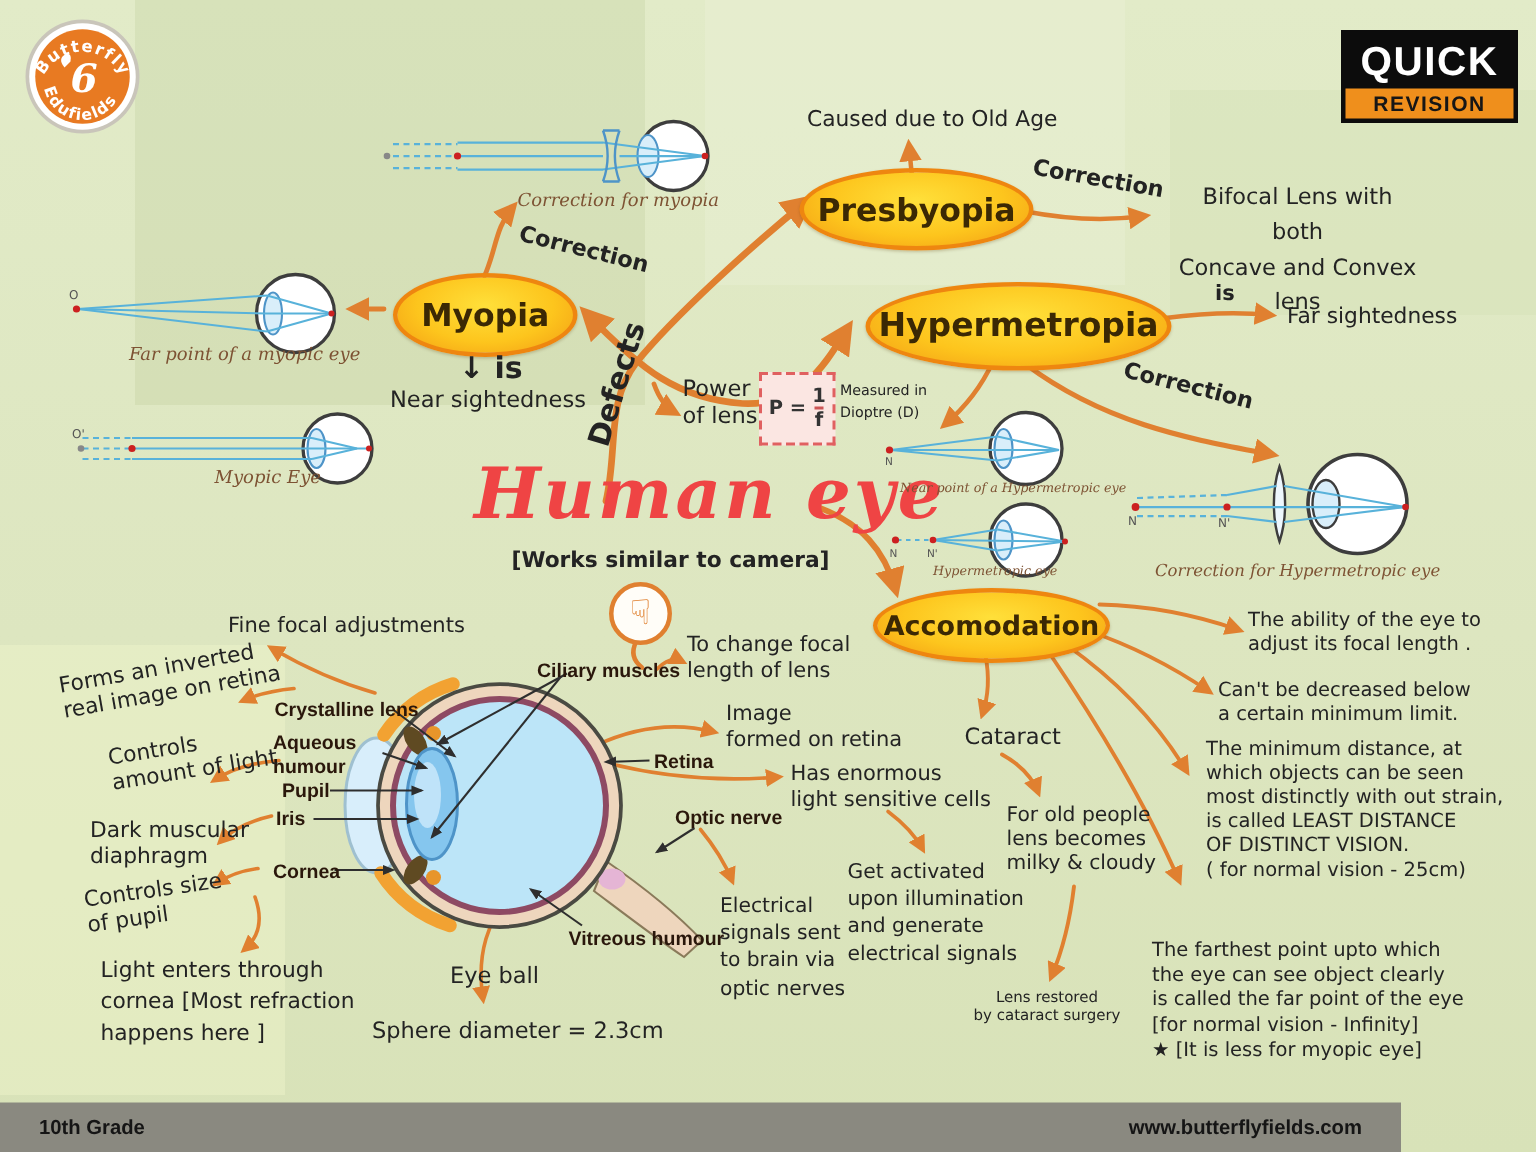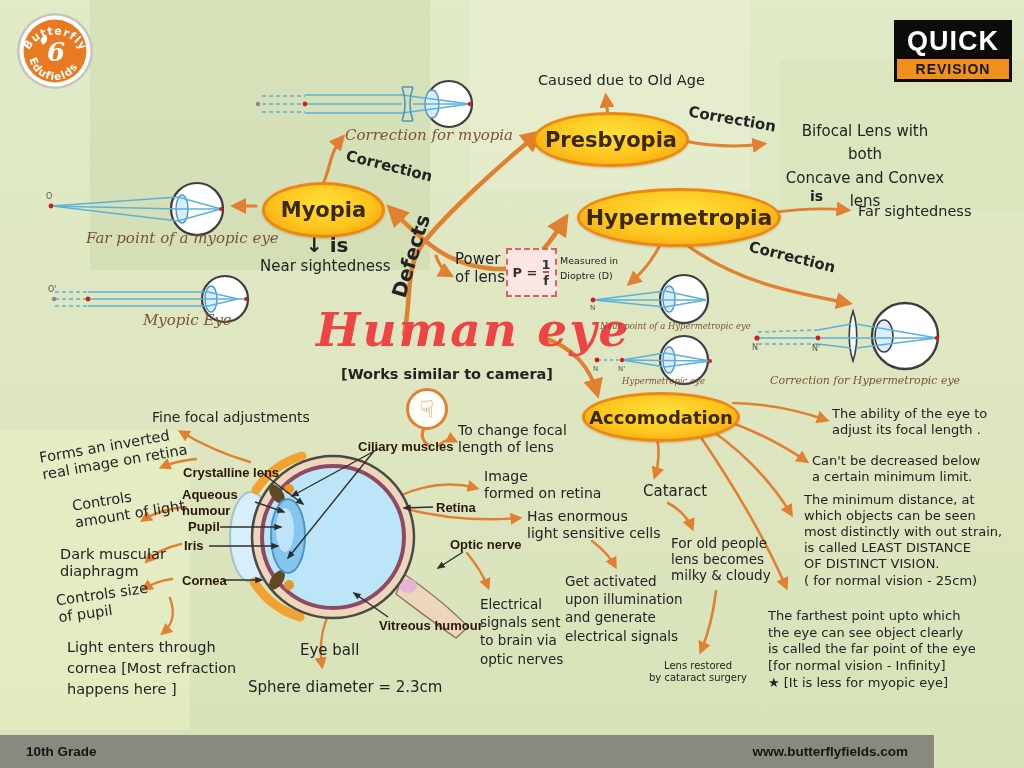--- a/index.html
+++ b/index.html
@@ -5,21 +5,21 @@
   html,body{margin:0;padding:0;}
   body{width:1024px;height:768px;position:relative;overflow:hidden;
        background:linear-gradient(180deg,#e2ebc8 0%,#dde6c0 55%,#d8e2b8 100%);
        font-family:"DejaVu Sans",sans-serif;}
   .patch{position:absolute;pointer-events:none;}
   #stage svg{position:absolute;left:0;top:0;z-index:1;}
   .t{position:absolute;z-index:2;color:#232323;font-size:13.5px;line-height:1.2;white-space:pre-line;}
   .hw{font-family:"DejaVu Sans",sans-serif;}
   .b{font-weight:bold;}
   .anat{font-family:Liberation Sans, sans-serif;font-weight:bold;font-size:13px;color:#2a170b;}
-  .cap{font-family:"DejaVu Serif",serif;font-style:italic;font-size:15px;color:#7d5233;white-space:nowrap;}
+  .cap{font-family:"DejaVu Serif",serif;font-style:italic;font-size:12px;color:#7d5233;white-space:nowrap;}
   .oval{position:absolute;z-index:2;border:3px solid #ee8610;border-radius:50%;
         background:radial-gradient(ellipse at 50% 38%,#ffe03a 0%,#fdc51d 55%,#f29b14 100%);
         display:flex;align-items:center;justify-content:center;font-weight:bold;color:#3b2804;
         box-shadow:0 1px 2px rgba(90,60,0,.25);}
   .rot{transform-origin:center center;}
   #title-main{font-family:"DejaVu Serif",serif;font-style:italic;font-weight:bold;
         font-size:47px;color:#ef4444;z-index:2;position:absolute;letter-spacing:2px;}
   #formula-box{position:absolute;z-index:2;border:2.5px dashed #e06060;background:#fbe6e2;
         display:flex;align-items:center;justify-content:center;gap:4px;font-weight:bold;color:#333;font-size:13px;}
   .frac{display:inline-flex;flex-direction:column;align-items:center;line-height:1;}
@@ -290,21 +290,21 @@
   <div class="t hw" style="left:832px;top:406px;font-size:13px;">The ability of the eye to
 adjust its focal length .</div>
   <div class="t hw" style="left:812px;top:453px;font-size:13px;">Can't be decreased below
 a certain minimum limit.</div>
   <div class="t hw" style="left:804px;top:492px;font-size:13px;line-height:1.24;">The minimum distance, at
 which objects can be seen
 most distinctly with out strain,
 is called LEAST DISTANCE
 OF DISTINCT VISION.
 ( for normal vision - 25cm)</div>
-  <div class="t hw" style="left:768px;top:608px;font-size:13px;line-height:1.28;">The farthest point upto which
+  <div class="t hw" style="left:768px;top:626px;font-size:13px;line-height:1.28;">The farthest point upto which
 the eye can see object clearly
 is called the far point of the eye
 [for normal vision - Infinity]
 ★ [It is less for myopic eye]</div>
 
   <div class="t hw" style="left:643px;top:482px;font-size:15px;">Cataract</div>
   <div class="t hw" style="left:671px;top:535px;font-size:13.5px;">For old people
 lens becomes
 milky &amp; cloudy</div>
   <div class="t hw" style="left:638px;top:660px;width:120px;text-align:center;font-size:10px;">Lens restored

